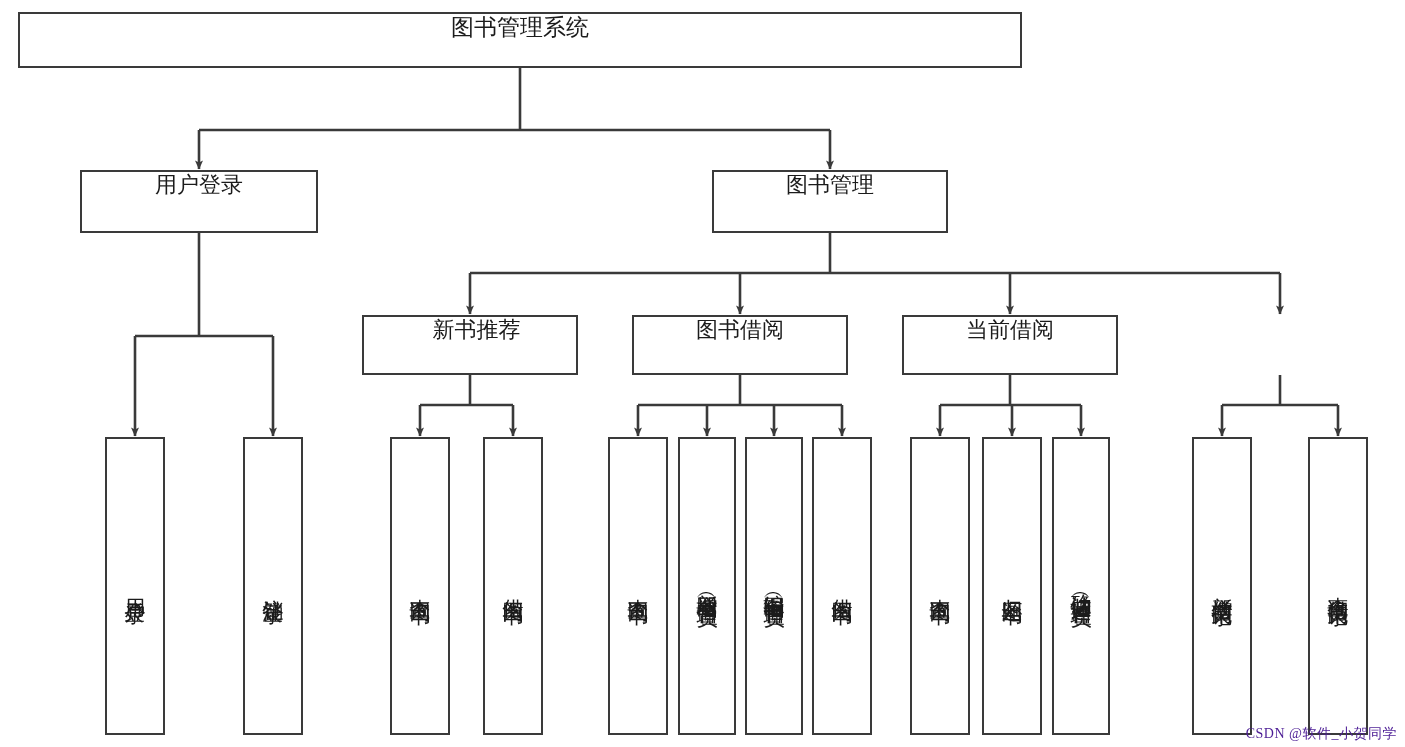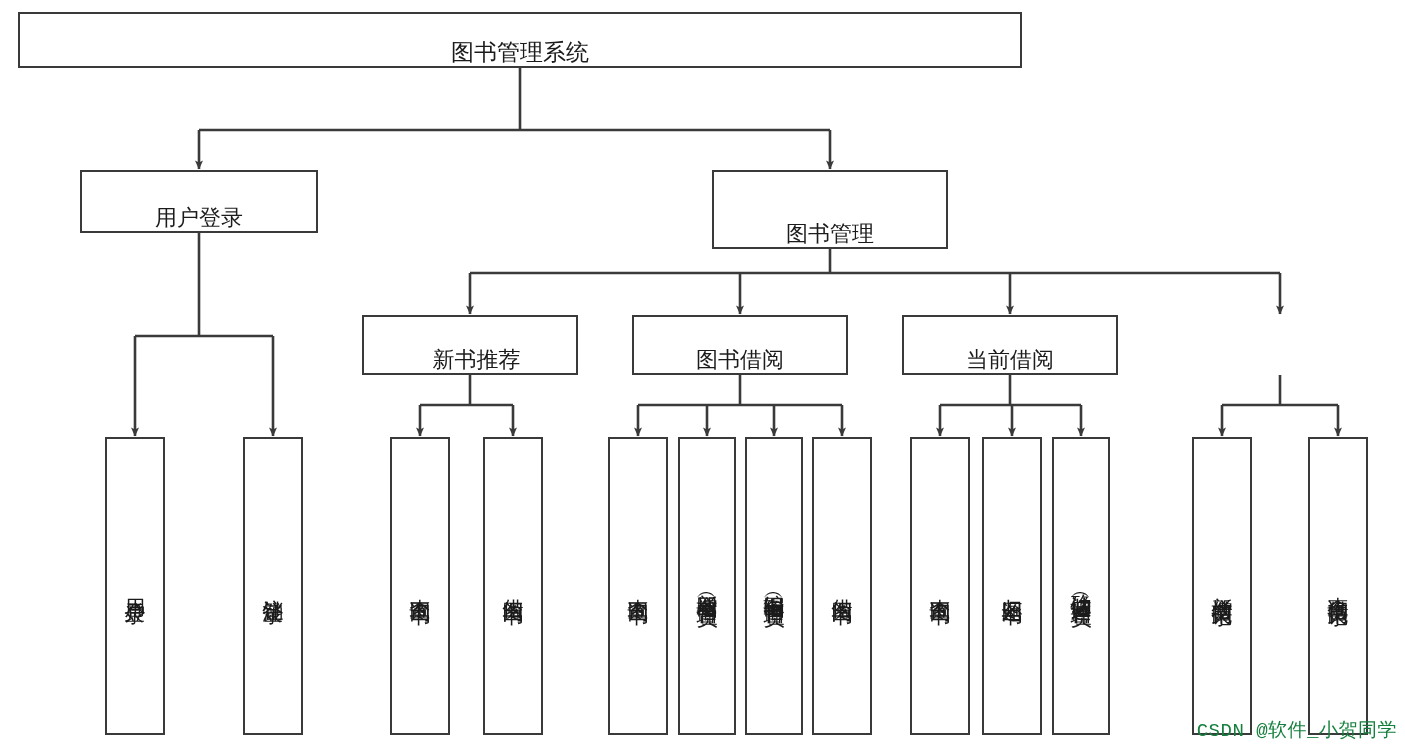--- a/index.html
+++ b/index.html
@@ -25,21 +25,21 @@
     width: 1405px;
     height: 747px;
     pointer-events: none;
   }
   .node {
     position: absolute;
     box-sizing: border-box;
     background: #ffffff;
     border: 2px solid #3a3a3a;
     display: flex;
-    align-items: flex-end;
+    align-items: flex-start;
     justify-content: center;
     color: #1b1b1b;
   }
   .node-label {
     display: block;
     text-align: center;
     line-height: 1.18;
     white-space: nowrap;
   }
   
@@ -59,25 +59,25 @@
     text-orientation: upright;
     font-size: 21px;
     line-height: 1.05;
     letter-spacing: 2px;
     white-space: nowrap;
   }
   #watermark {
     position: absolute;
     right: 8px;
     bottom: 4px;
-    font-size: 19px;
-    color: #15803d;
+    font-size: 14px;
+    color: #4c1d95;
     letter-spacing: 0.5px;
     white-space: nowrap;
-    font-family: Liberation Mono, monospace;
+    font-family: Liberation Serif, serif;
   }
 </style>
 </head>
 <body>
 
 <div id="diagram-root">
 
   <svg id="edge-layer" viewBox="0 0 1405 747" width="1405" height="747" xmlns="http://www.w3.org/2000/svg">
     <defs>
       <marker id="arrowhead" markerWidth="10" markerHeight="10" refX="8.6" refY="4" orient="auto" markerUnits="userSpaceOnUse">
@@ -121,21 +121,21 @@
       </g>
   </svg>
 
   <div class="node horiz root" style="left: 18px; top: 12px; width: 1004px; height: 56px;">
     <span class="node-label">图书管理系统</span>
   </div>
 
   <div class="node horiz" style="left: 80px; top: 170px; width: 238px; height: 63px;">
     <span class="node-label">用户登录</span>
   </div>
-  <div class="node horiz" style="left: 712px; top: 170px; width: 236px; height: 79px;">
+  <div class="node horiz" style="left: 712px; top: 170px; width: 236px; height: 63px;">
     <span class="node-label">图书管理</span>
   </div>
 
   <div class="node horiz" style="left: 362px; top: 315px; width: 216px; height: 60px; padding-left: 13px;">
     <span class="node-label">新书推荐</span>
   </div>
   <div class="node horiz" style="left: 632px; top: 315px; width: 216px; height: 60px;">
     <span class="node-label">图书借阅</span>
   </div>
   <div class="node horiz" style="left: 902px; top: 315px; width: 216px; height: 60px;">

